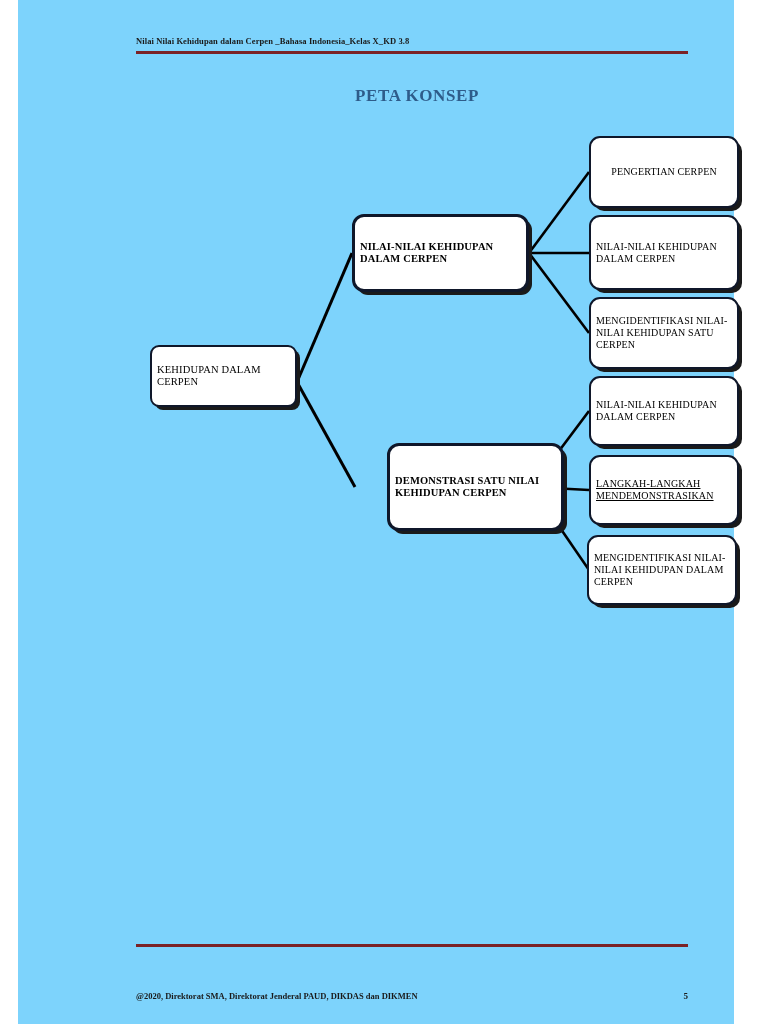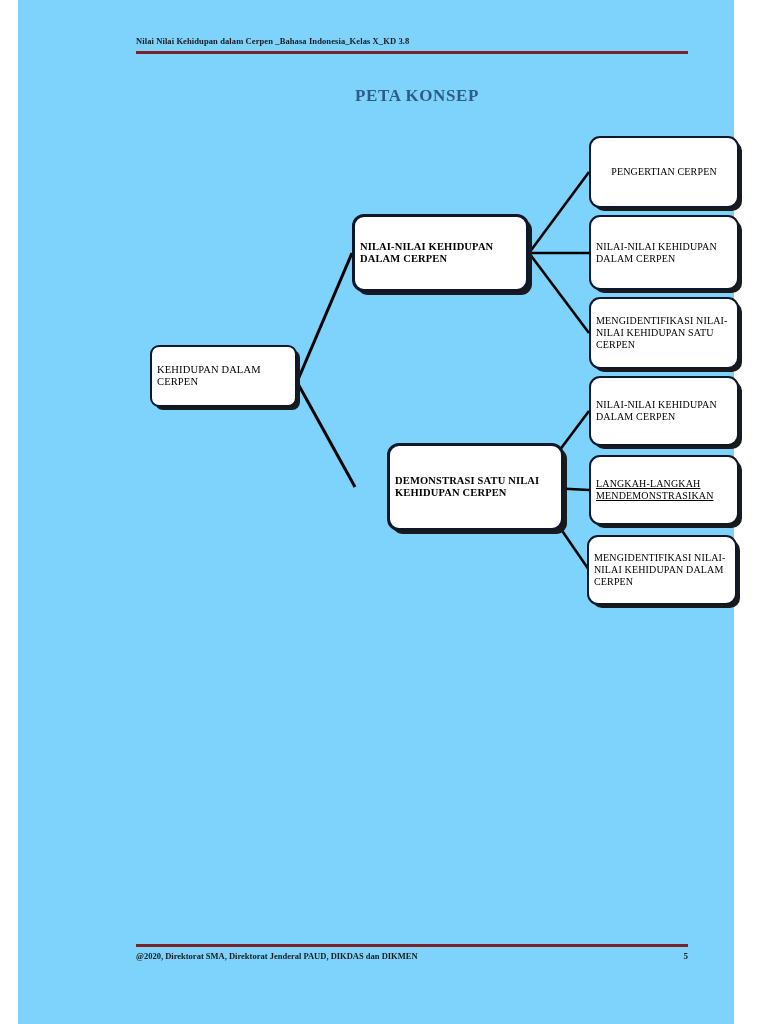--- a/index.html
+++ b/index.html
@@ -63,20 +63,21 @@
     display: flex;
     justify-content: space-between;
     align-items: baseline;
   }
   .footer-text {
     font-family: "Liberation Serif", serif;
     font-size: 8.5px;
     font-weight: bold;
     color: #1a1a1a;
     white-space: nowrap;
+    margin-top: 40px;
   }
   .footer-page {
     font-family: "Liberation Serif", serif;
     font-size: 9px;
     font-weight: bold;
     color: #1a1a1a;
   }
 
   
   .title {

